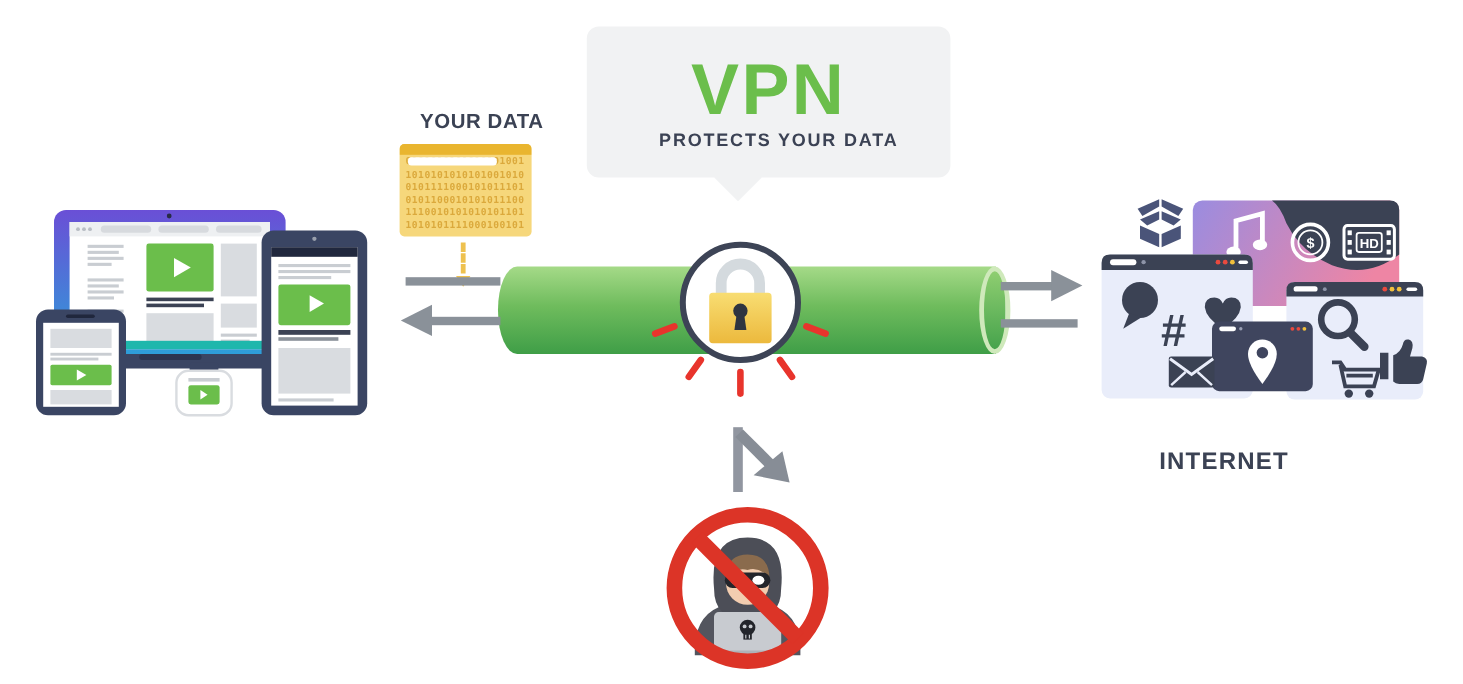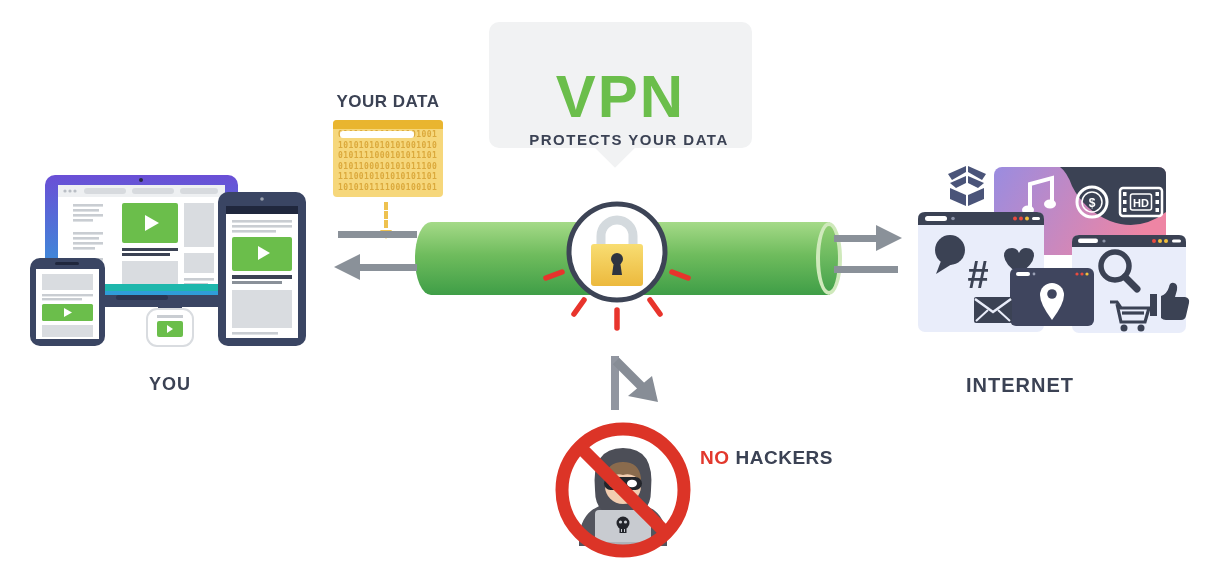--- a/index.html
+++ b/index.html
@@ -2,27 +2,27 @@
 <html><head>
 <meta charset="utf-8">
 <style>
   html,body{margin:0;padding:0;background:#ffffff;}
   #stage{position:relative;width:1219px;height:570px;background:#ffffff;overflow:hidden;
          font-family:"Liberation Sans",sans-serif;}
   .abs{position:absolute;}
 
   
   .bubble-tail{left:601px;top:134px;width:28px;height:28px;background:#f1f2f3;transform:rotate(45deg);}
-  .bubble{left:489px;top:22px;width:263px;height:126px;background:#f1f2f3;border-radius:10px;
-          display:flex;flex-direction:column;align-items:center;justify-content:flex-end;}
+  .bubble{left:489px;top:22px;width:303px;height:126px;background:#f1f2f3;border-radius:10px;
+          display:flex;flex-direction:column;align-items:center;justify-content:center;}
   .vpn-title{font-size:60px;font-weight:bold;color:#6bbe4b;letter-spacing:2px;line-height:60px;}
   .vpn-sub{font-size:15px;font-weight:bold;color:#3b4254;letter-spacing:1.5px;margin-top:4px;margin-left:17px;}
 
   
-  .yd-label{left:323px;top:92px;width:130px;text-align:center;font-size:17px;font-weight:bold;
+  .yd-label{left:323px;top:92px;width:130px;text-align:right;font-size:17px;font-weight:bold;
             color:#3b4254;letter-spacing:.5px;}
   .yd-card{left:333px;top:120px;width:110px;height:77px;background:#f6d77b;border-radius:4px;overflow:hidden;}
   .yd-card-header{position:absolute;left:0;top:0;width:100%;height:9px;background:#e9b52f;}
   .yd-strip{position:absolute;left:7px;top:11px;width:74px;height:7px;background:#ffffff;border-radius:3px;z-index:2;}
   .yd-bin{position:absolute;left:5px;top:10px;width:102px;font-family:"DejaVu Sans Mono",monospace;
           font-size:8px;line-height:10.5px;color:#dba93c;font-weight:bold;letter-spacing:.4px;white-space:nowrap;}
   .yd-dash{left:384px;top:202px;width:0;height:26px;border-left:4px dashed #eec14f;}
   .yd-dash-head{left:380px;top:230px;width:0;height:0;border-left:6px solid transparent;
                 border-right:6px solid transparent;border-top:9px solid #eec14f;}
 
@@ -159,21 +159,20 @@
     </g>
 
     <g>
       <rect x="138" y="144" width="24" height="10" rx="3" fill="#3a4563"></rect>
       <rect x="127" y="151" width="46" height="37" rx="10" fill="#ffffff" stroke="#d9dce0" stroke-width="2"></rect>
       <rect x="137" y="157" width="26" height="3" fill="#c9cdd2"></rect>
       <rect x="137" y="163" width="26" height="16" rx="2" fill="#6bbe4b"></rect>
       <path d="M147,167 l6,4 -6,4 z" fill="#ffffff"></path>
     </g>
   </svg>
-  <div class="abs you-label">YOU</div>
 
   <div class="abs tunnel"></div>
   <div class="abs tunnel-end"></div>
   <div class="abs bar arrow-left-bar"></div>
   <div class="abs bar arrow-left-shaft"></div>
   <div class="abs arrow-left-head"></div>
   <div class="abs bar arrow-right-shaft"></div>
   <div class="abs arrow-right-head"></div>
   <div class="abs bar arrow-right-bar"></div>
 
@@ -235,23 +234,20 @@
       </g>
     </g>
 
     <g>
       <circle cx="70" cy="70" r="61" fill="none" stroke="#dc3427" stroke-width="13"></circle>
       <line x1="28" y1="28" x2="112" y2="112" stroke="#dc3427" stroke-width="13"></line>
     </g>
   </svg>
 
   <div class="abs blocked">
-    <div>
-      <span class="no">NO</span><span class="what">HACKERS</span>
-    </div>
   </div>
 
   <svg class="abs" style="left:912px;top:158px;" width="280" height="200" viewBox="0 0 280 200">
     <defs>
       <linearGradient id="cardGrad" x1="0" y1="0" x2="1" y2="0.3">
         <stop offset="0" stop-color="#9a8ce0"></stop>
           <stop offset="1" stop-color="#ee85a4"></stop>
       </linearGradient>
     </defs>
 

